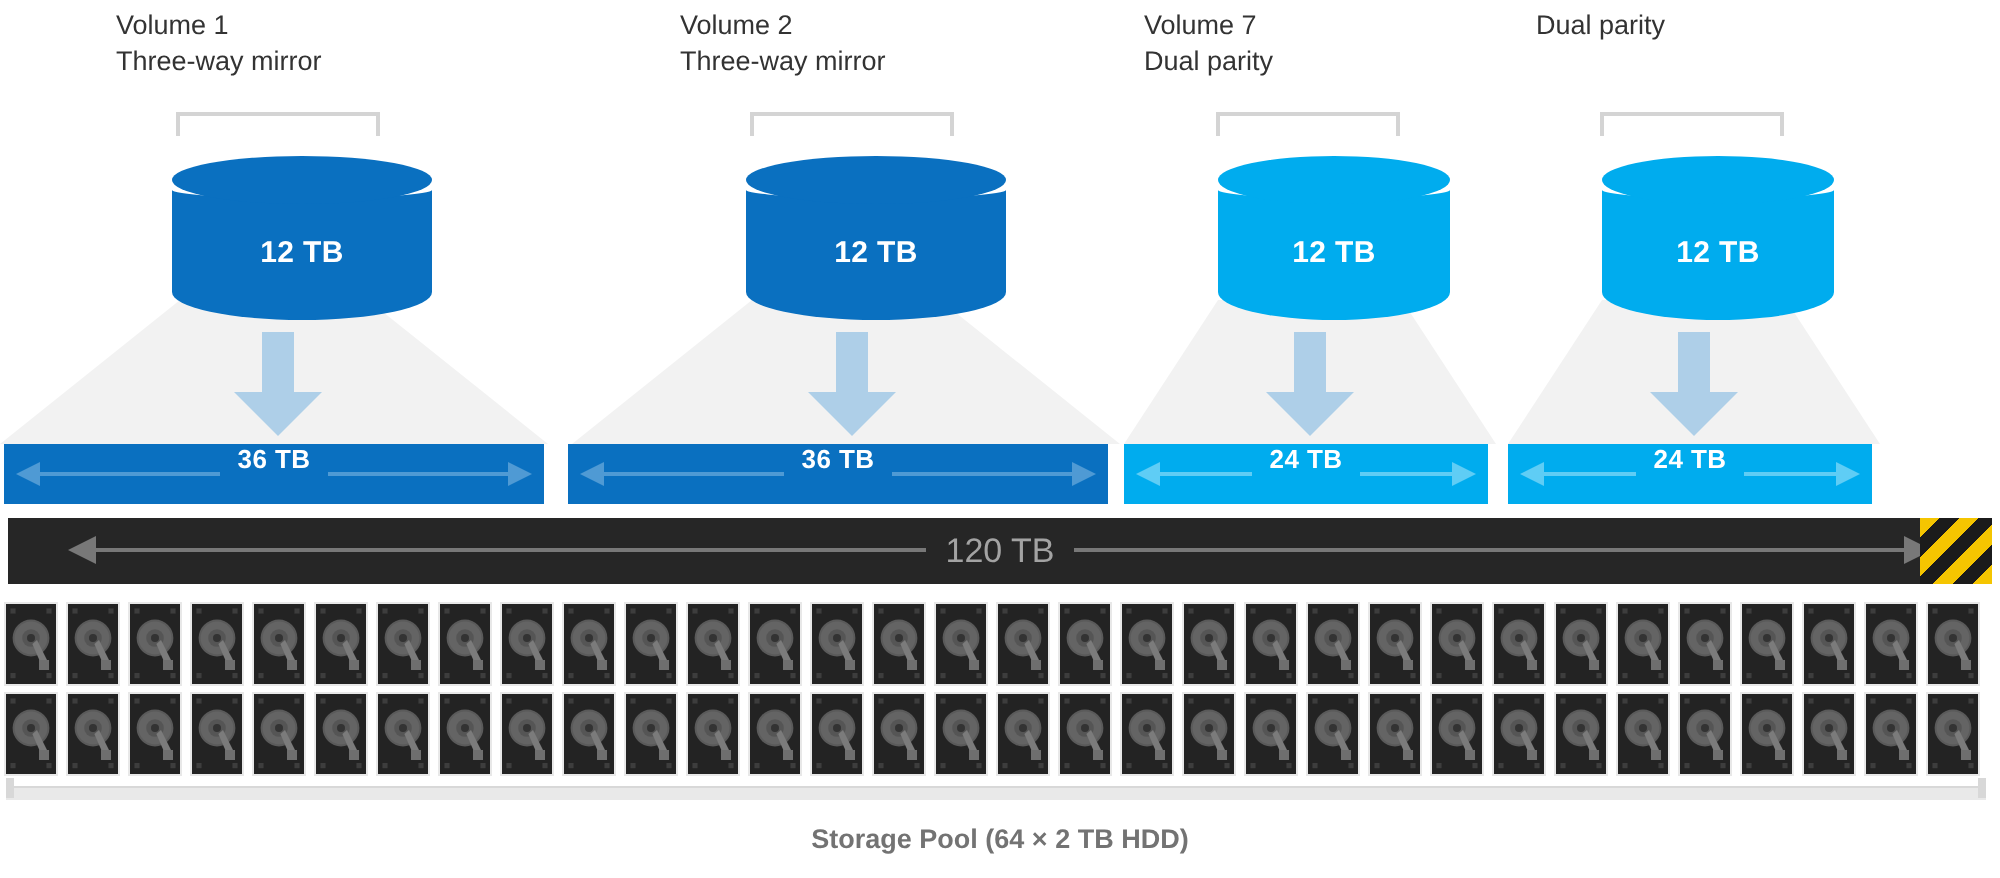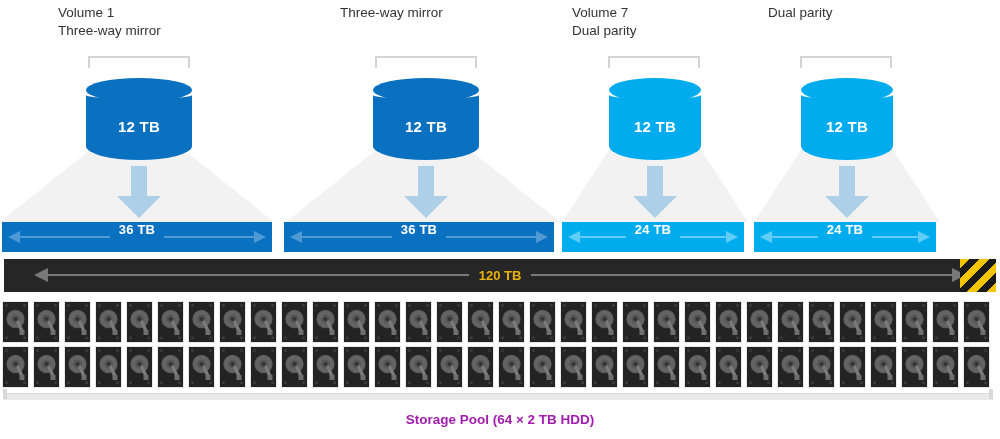--- a/index.html
+++ b/index.html
@@ -12,21 +12,21 @@
 
   
   .vol-head{position:absolute;line-height:1.35;}
   .vol-head .vname{font-size:13.5px;font-weight:400;color:#333;display:block;}
   .vol-head .vtype{font-size:13.5px;font-weight:400;color:#333;display:block;}
 
   
   .bracket{position:absolute;border:2px solid #d4d4d4;border-bottom:none;box-sizing:border-box;}
 
   
-  .cyl{position:absolute;}
+  .cyl{position:absolute;padding-left:24px;}
   .cyl .body{
     position:absolute;left:0;top:17px;width:100%;
     border-radius:0 0 50% 50%/0 0 14px 14px;
   }
   .cyl .gap{
     position:absolute;left:0;top:13px;width:100%;height:8px;
     border-radius:50%;background:#ffffff;
   }
   .cyl .cap{
     position:absolute;left:0;top:0;width:100%;height:24px;border-radius:50%;
@@ -47,51 +47,52 @@
   
   .cap-bar{position:absolute;display:flex;justify-content:center;}
   .cap-bar .bartext{
     position:relative;z-index:2;font-size:13px;font-weight:700;color:#fff;
     padding:0 9px;letter-spacing:.2px;
   }
   .cap-bar .arrowline{position:absolute;left:0;top:0;width:100%;height:100%;z-index:1;}
 
   
   .pool-bar{position:absolute;background:#262626;display:flex;align-items:center;justify-content:center;}
-  .pool-bar .bartext{position:relative;z-index:2;font-size:13px;font-weight:700;color:#eab308;padding:0 10px;}
+  .pool-bar .bartext{position:relative;z-index:2;font-size:17px;font-weight:400;color:#a3a3a3;padding:0 10px;}
   .pool-bar .arrowline{position:absolute;left:0;top:0;width:100%;height:100%;z-index:1;}
   .hazard{
     position:absolute;z-index:3;
     background:repeating-linear-gradient(-45deg,#f5c500 0 7px,#1b1b1b 7px 14px);
   }
 
   
   .drive-grid{position:absolute;display:flex;flex-direction:column;}
   .drive-row{display:flex;}
   .drive{position:relative;background:#222222;box-shadow:0 0 0 1px #e8e8e8;}
   .drive svg{display:block;}
   .shelf{position:absolute;background:#e9e9e9;border-top:1px solid #d8d8d8;}
   .shelf-l{position:absolute;background:#d8d8d8;}
 
   
   .caption{
     position:absolute;width:100%;text-align:center;
-    font-size:13.5px;font-weight:700;color:#a21caf;
+    font-size:13.5px;font-weight:700;color:#737373;
   }
 </style>
 </head>
 <body>
 
 <div class="stage">
 
   <div class="vol-head" style="left:58px;top:4px;width:180px;">
     <span class="vname">Volume 1</span>
     <span class="vtype">Three-way mirror</span>
   </div>
   <div class="vol-head" style="left:340px;top:4px;width:180px;">
+    <span class="vname">Volume 2</span>
     <span class="vtype">Three-way mirror</span>
   </div>
   <div class="vol-head" style="left:572px;top:4px;width:160px;">
     <span class="vname">Volume 7</span>
     <span class="vtype">Dual parity</span>
   </div>
   <div class="vol-head" style="left:768px;top:4px;width:160px;">
     <span class="vtype">Dual parity</span>
   </div>
 

